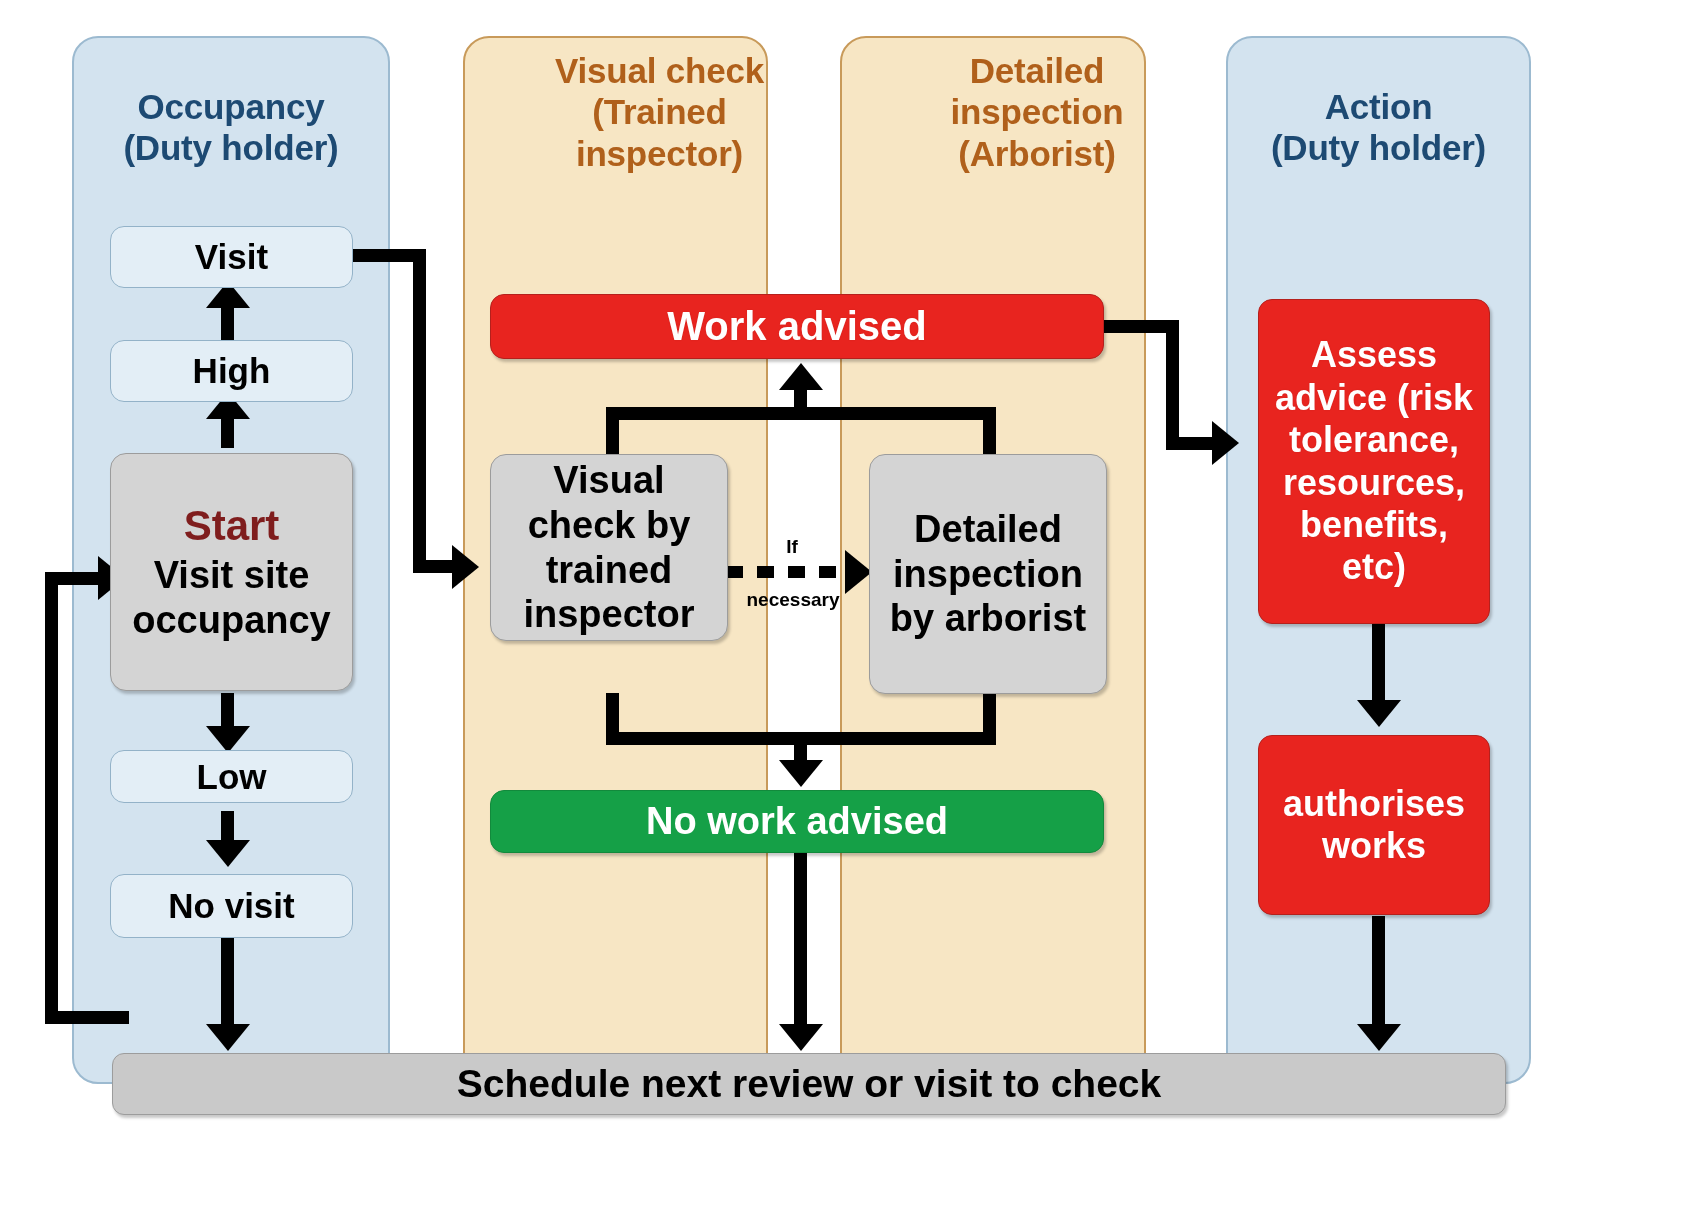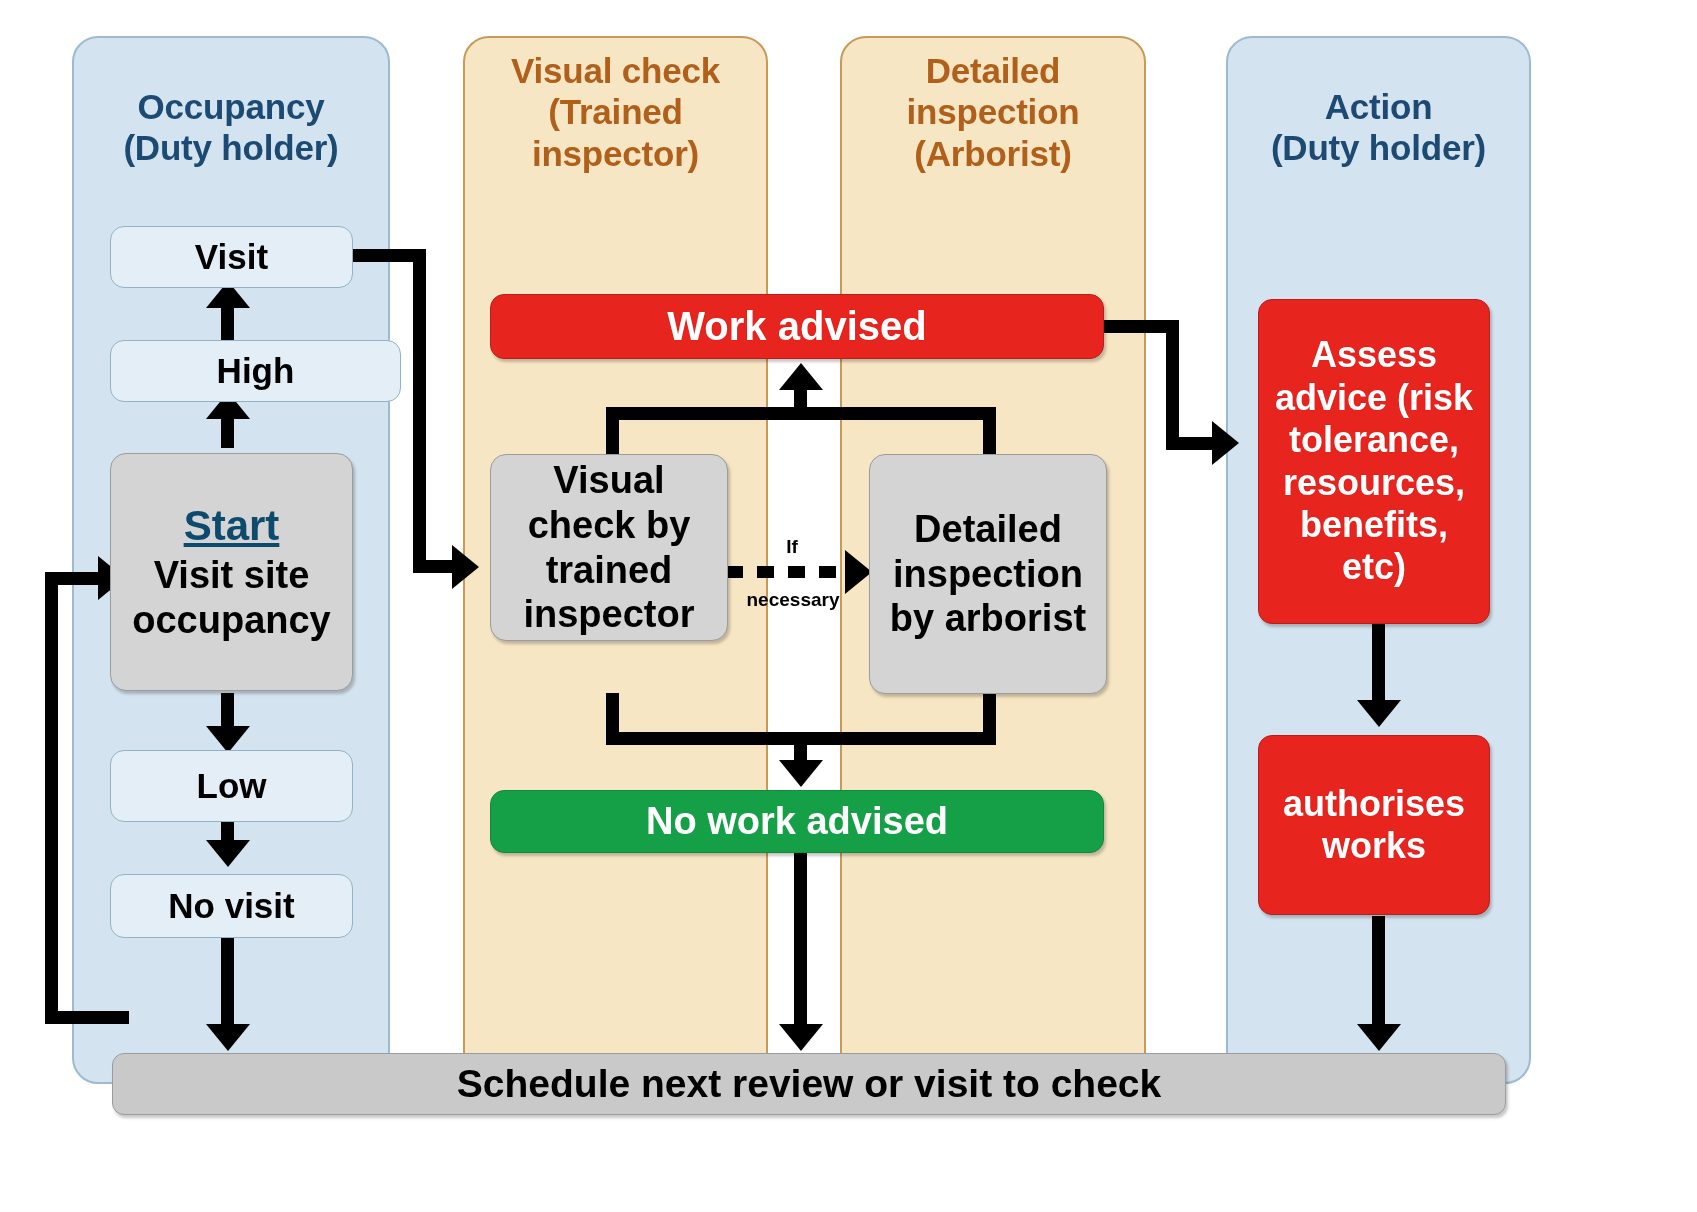--- a/index.html
+++ b/index.html
@@ -31,21 +31,21 @@
   .lane-title{
     position:absolute;
     left:0;right:0;
     text-align:center;
     font-weight:bold;
     font-size:35px;
     line-height:1.18;
     letter-spacing:-0.2px;
   }
   .lane-title.blue{ color:#1d4a73; }
-  .lane-title.tan{ color:#b0601b; }
+  .lane-title.tan{ color:#b0601b;margin-left:44px; }
 
   
   .node{
     position:absolute;
     box-sizing:border-box;
     display:flex;
     align-items:center;
     justify-content:center;
     text-align:left;
     font-weight:bold;
@@ -85,22 +85,21 @@
   }
   .greybar{
     background:#c9c9c9;
     border:1.6px solid #9c9c9c;
     border-radius:12px;
     color:#000;
     font-size:39px;
     box-shadow:2px 3px 3px rgba(0,0,0,.22);
   }
   .start-word{
-    color:#0c4a6e;
-    text-decoration:underline;
+    color:#7f1d1d;
     text-underline-offset:3px;
     display:block;
     font-size:42px;
     margin-bottom:2px;
   }
 
   
   .conn{ position:absolute; background:#000; }
   .vline{ width:13px; }
   .hline{ height:13px; }
@@ -222,31 +221,31 @@
   <div class="conn vline" style="left:1372px; top:622px; height:86px;"></div>
   <div class="arrow down" style="left:1357px; top:700px;"></div>
 
   <div class="conn vline" style="left:1372px; top:916px; height:113px;"></div>
   <div class="arrow down" style="left:1357px; top:1024px;"></div>
 
   <div class="node pill" style="left:110px; top:226px; width:243px; height:62px;">
     <span>Visit</span>
   </div>
 
-  <div class="node pill" style="left:110px; top:340px; width:291px; height:62px;">
+  <div class="node pill" style="left:110px; top:340px; width:243px; height:62px;">
     <span>High</span>
   </div>
 
   <div class="node grey" style="left:110px; top:453px; width:243px; height:238px; flex-direction:column;">
     <span class="start-word">Start</span>
     <span>Visit site</span>
     <span>occupancy</span>
   </div>
 
-  <div class="node pill" style="left:110px; top:750px; width:243px; height:72px;">
+  <div class="node pill" style="left:110px; top:750px; width:243px; height:53px;">
     <span>Low</span>
   </div>
 
   <div class="node pill" style="left:110px; top:874px; width:243px; height:64px;">
     <span>No visit</span>
   </div>
 
   <div class="node red" style="left:490px; top:294px; width:614px; height:65px;">
     <span style="font-size:40px;">Work advised</span>
   </div>

